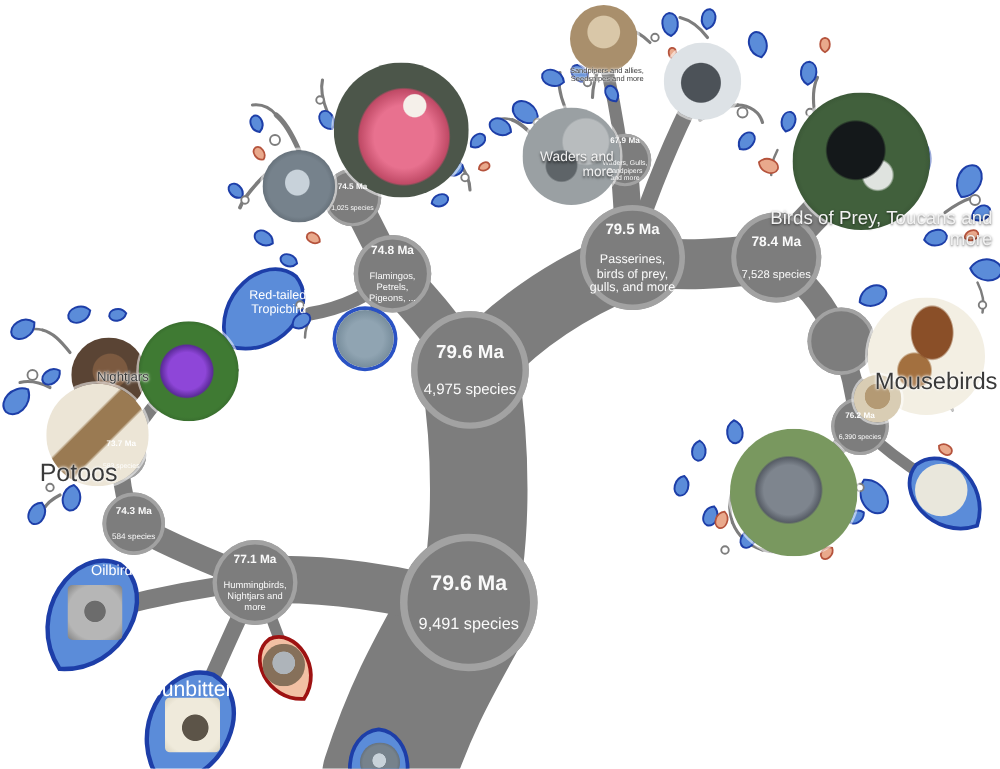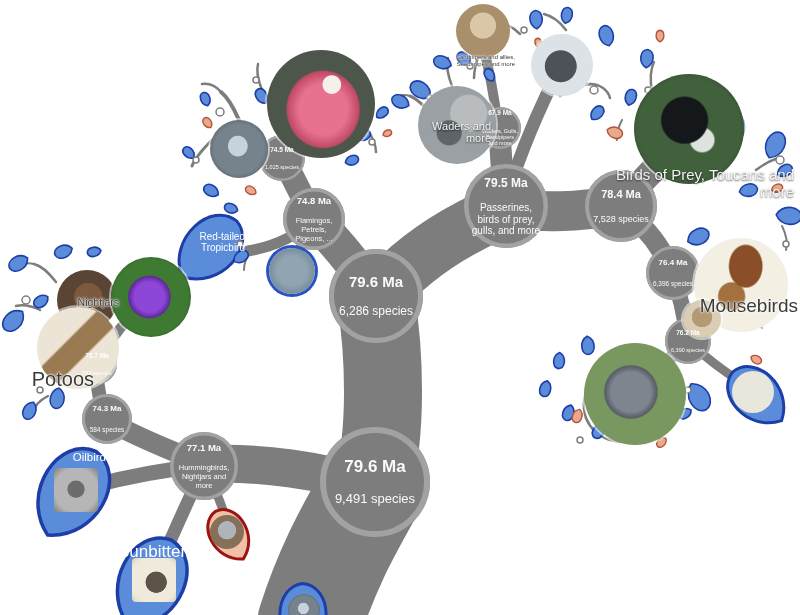--- a/index.html
+++ b/index.html
@@ -263,33 +263,29 @@
   <div class="pic sq img-oilbird" style="left:54px;top:468px;width:44px;height:44px;"></div>
   <div class="pic sq img-sunb" style="left:132px;top:558px;width:44px;height:44px;"></div>
   <div class="pic img-graybird" style="left:288px;top:594px;width:32px;height:32px;box-shadow:none;z-index:25;"></div>
 
   <div class="node n-xl" style="left:320px;top:427px;width:110px;height:110px;">
     <div class="age">79.6 Ma</div>
     <div class="detail">9,491 species</div>
   </div>
   <div class="node n-lg" style="left:329px;top:249px;width:94px;height:94px;">
     <div class="age">79.6 Ma</div>
-    <div class="detail">6,286 species</div>
+    <div class="detail">4,975 species</div>
   </div>
   <div class="node n-md2" style="left:464px;top:164px;width:84px;height:84px;padding:0 4px;box-sizing:border-box;">
     <div class="age">79.5 Ma</div>
     <div class="detail">Passerines, birds of prey, gulls, and more</div>
   </div>
   <div class="node n-md" style="left:585px;top:170px;width:72px;height:72px;">
     <div class="age">78.4 Ma</div>
     <div class="detail">7,528 species</div>
-  </div>
-  <div class="node n-xs" style="left:646px;top:246px;width:54px;height:54px;">
-    <div class="age">76.4 Ma</div>
-    <div class="detail">6,396 species</div>
   </div>
   <div class="node n-xxs" style="left:665px;top:318px;width:46px;height:46px;">
     <div class="age">76.2 Ma</div>
     <div class="detail">6,390 species</div>
   </div>
   <div class="node n-sm" style="left:283px;top:188px;width:62px;height:62px;padding:0 3px;box-sizing:border-box;">
     <div class="age">74.8 Ma</div>
     <div class="detail">Flamingos, Petrels, Pigeons, ...</div>
   </div>
   <div class="node n-xxs" style="left:259px;top:135px;width:46px;height:46px;">

